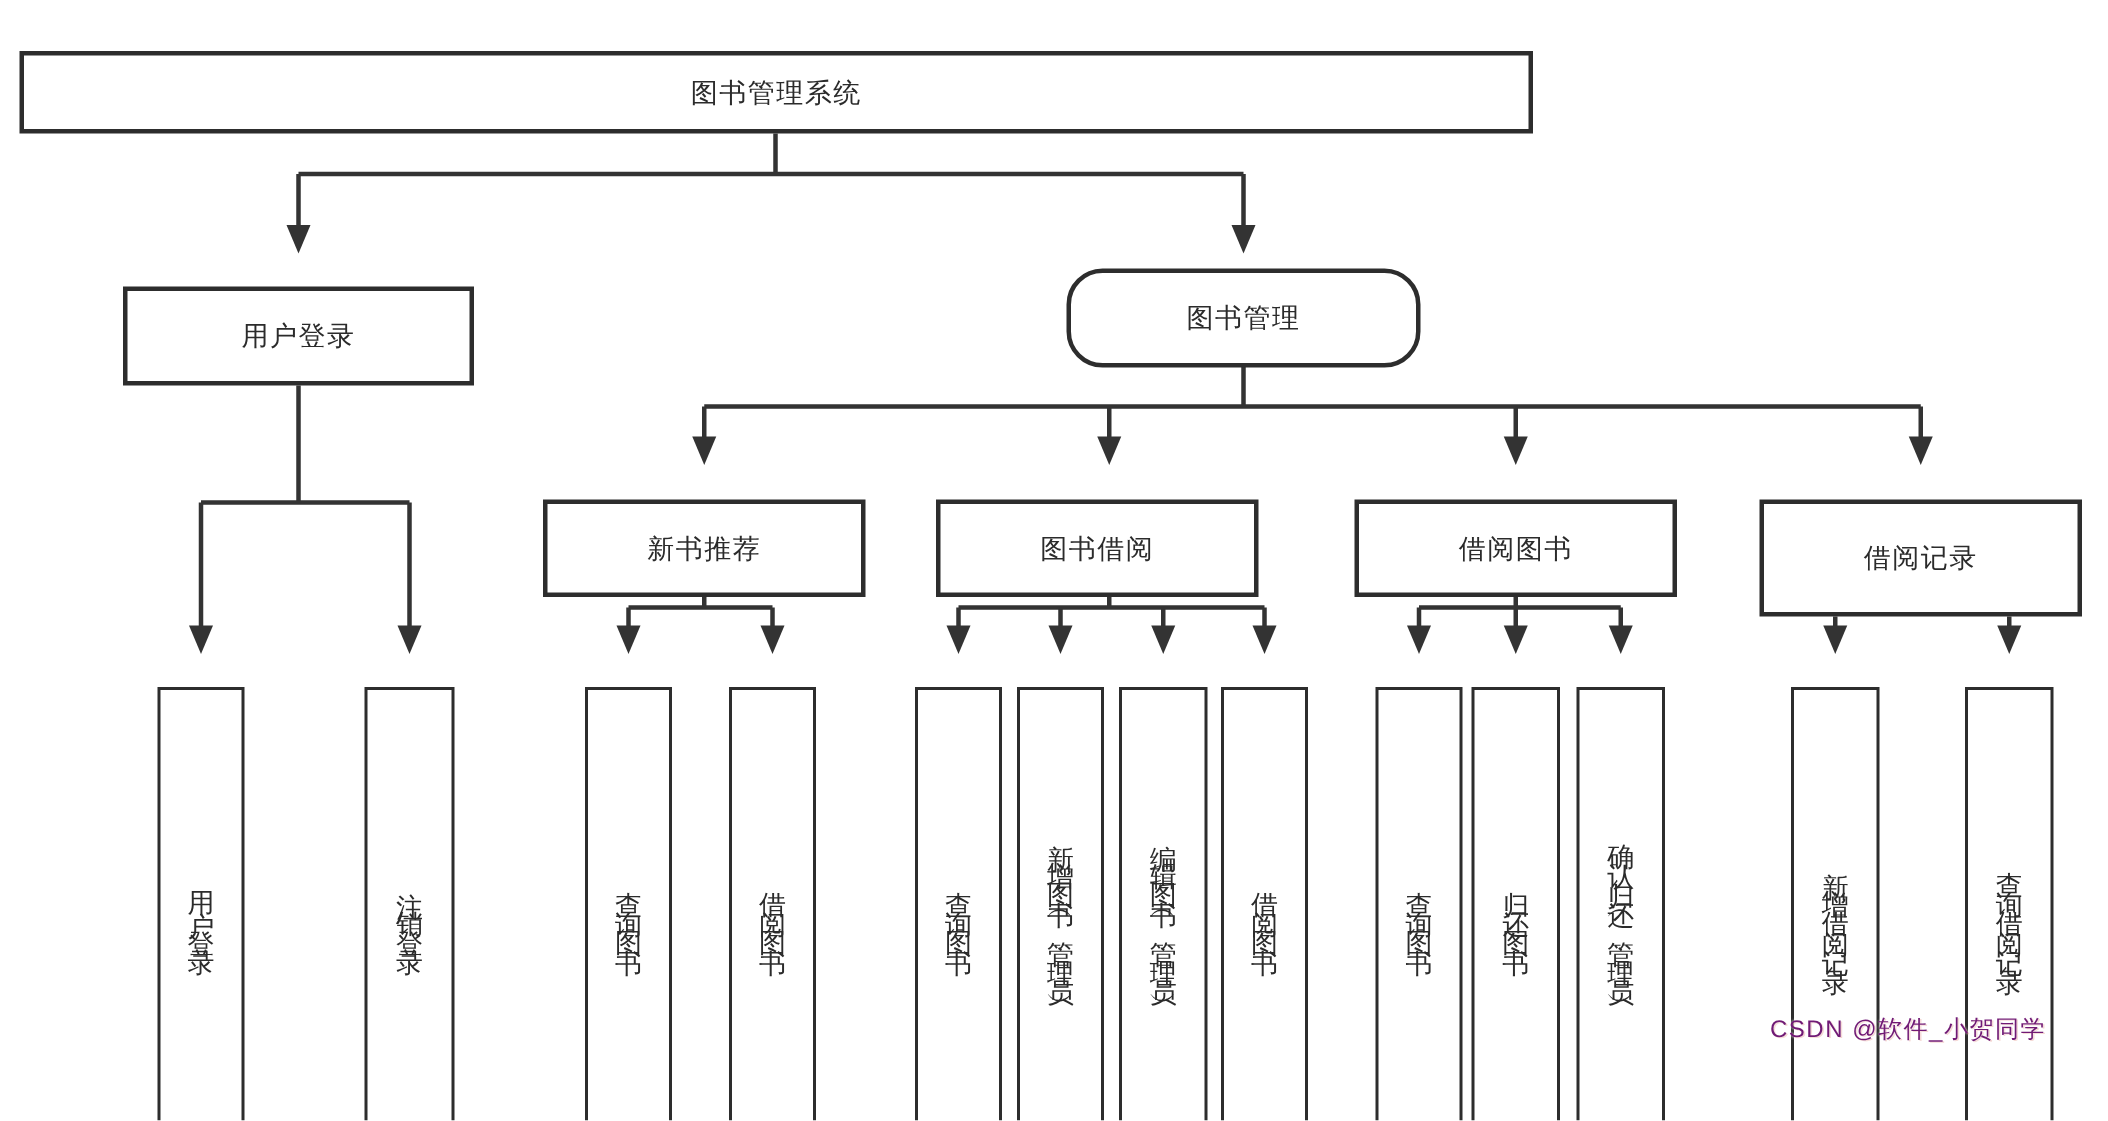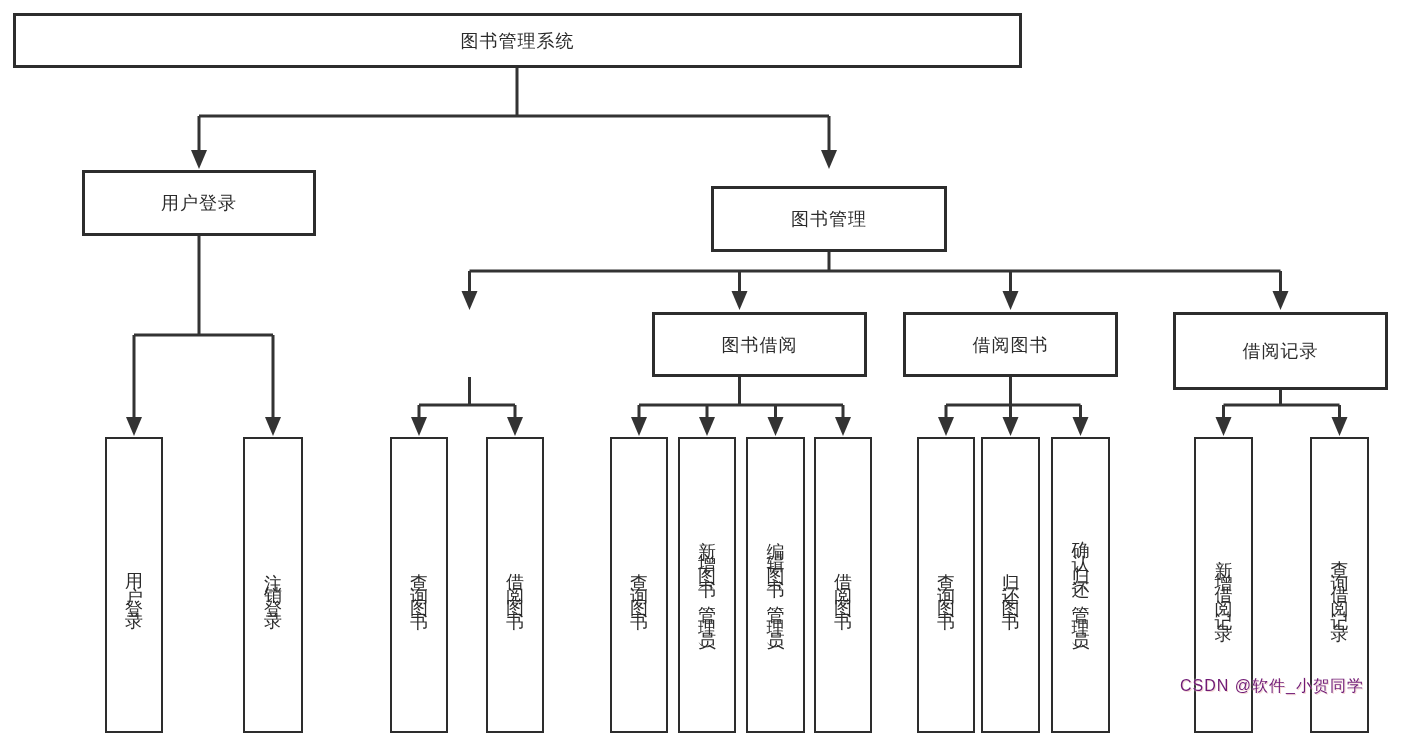--- a/index.html
+++ b/index.html
@@ -22,38 +22,39 @@
     box-sizing: border-box;
     background: #ffffff;
     border: 3px solid #2d2d2d;
     display: flex;
     align-items: center;
     justify-content: center;
     color: #2b2b2b;
     font-size: 18px;
     letter-spacing: 1px;
     white-space: nowrap;
+    margin-top: 21px;
   }
   .leaf {
     border-width: 2px;
     writing-mode: vertical-rl;
     text-orientation: mixed;
     letter-spacing: 13px;
     font-size: 18px;
     line-height: 1;
     white-space: normal;
   }
   
   #n-root  { left: 13px;  top: 13px;  width: 1009px; height: 55px; }
   
   #n-b0    { left: 82px;  top: 170px; width: 234px;  height: 66px; }
-  #n-b1    { left: 711px; top: 186px; width: 236px;  height: 66px; }
+  #n-b1    { left: 711px; top: 158px; width: 236px;  height: 66px; border-radius: 24px; }
   
   #n-b1c0  { left: 362px;  top: 312px; width: 215px; height: 65px; }
-  #n-b1c1  { left: 652px;  top: 312px; width: 215px; height: 65px; }
+  #n-b1c1  { left: 624px;  top: 312px; width: 215px; height: 65px; }
   #n-b1c2  { left: 903px;  top: 312px; width: 215px; height: 65px; }
   #n-b1c3  { left: 1173px; top: 312px; width: 215px; height: 78px; }
   
   #n-b0g0   { left: 105px;  top: 437px; width: 58px; height: 296px; }
   #n-b0g1   { left: 243px;  top: 437px; width: 60px; height: 296px; }
   #n-b1c0g0 { left: 390px;  top: 437px; width: 58px; height: 296px; }
   #n-b1c0g1 { left: 486px;  top: 437px; width: 58px; height: 296px; }
   #n-b1c1g0 { left: 610px;  top: 437px; width: 58px; height: 296px; }
   #n-b1c1g1 { left: 678px;  top: 437px; width: 58px; height: 296px; }
   #n-b1c1g2 { left: 746px;  top: 437px; width: 59px; height: 296px; }
@@ -126,20 +127,23 @@
     <span>图书管理系统</span>
   </div>
 
   <div class="node" id="n-b0">
     <span>用户登录</span>
   </div>
   <div class="node" id="n-b1">
     <span>图书管理</span>
   </div>
 
+  <div class="node" id="n-b1c0">
+    <span>新书推荐</span>
+  </div>
   <div class="node" id="n-b1c1">
     <span>图书借阅</span>
   </div>
   <div class="node" id="n-b1c2">
     <span>借阅图书</span>
   </div>
   <div class="node" id="n-b1c3">
     <span>借阅记录</span>
   </div>
 

